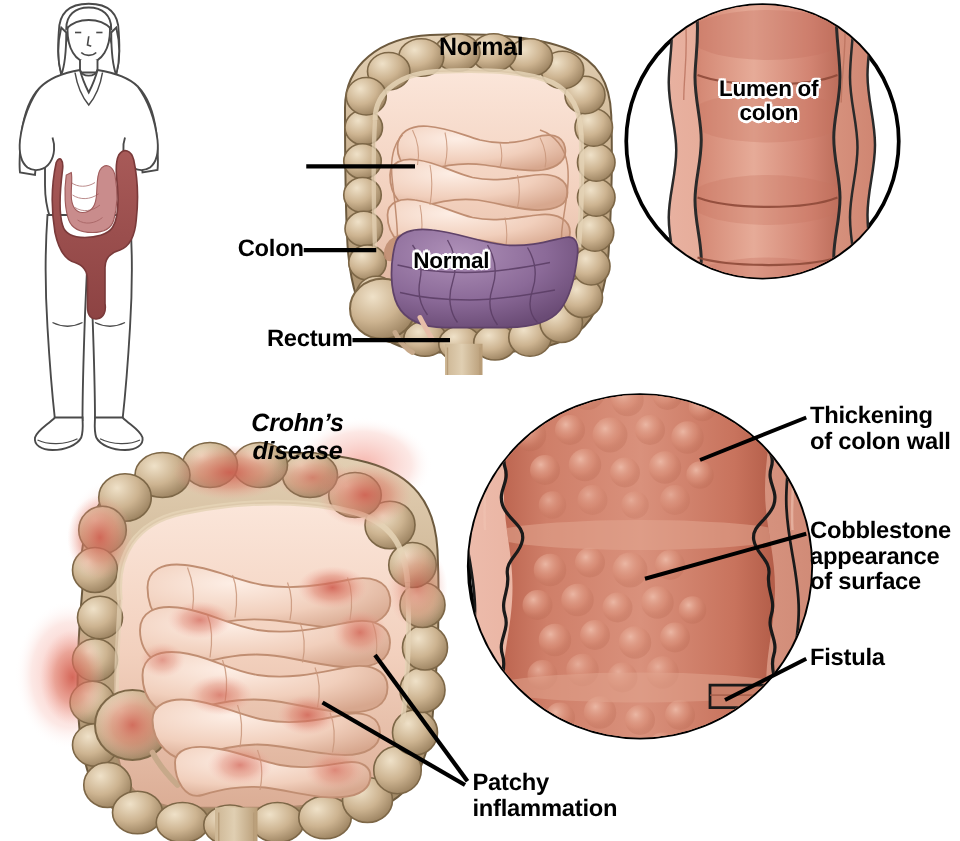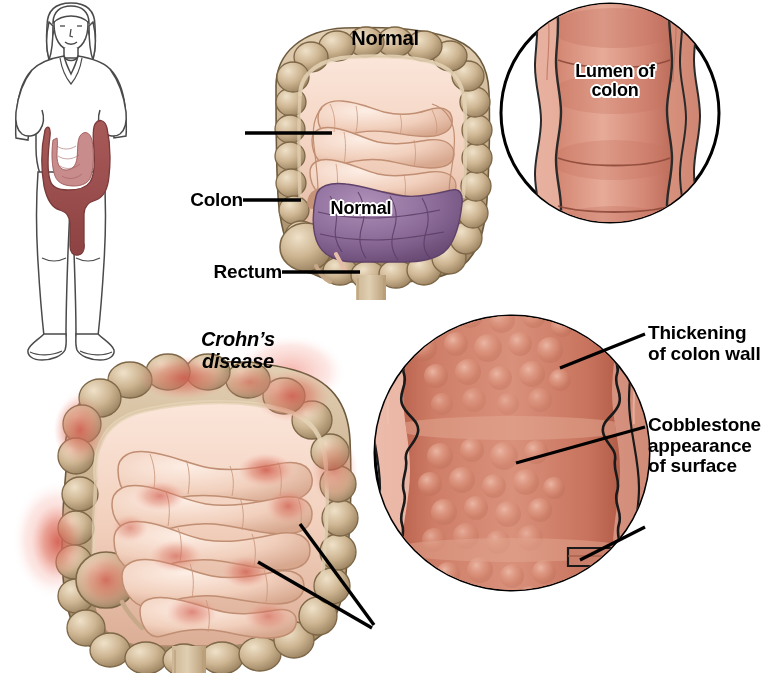--- a/index.html
+++ b/index.html
@@ -599,15 +599,18 @@
   <div class="lbl title ta-c" style="left:186px;top:329px;width:104px;font-style:italic;">Crohn’s
 disease</div>
 
   <div class="lbl rlbl ta-l" style="left:648px;top:323px;width:120px;">Thickening
 of colon wall</div>
 
   <div class="lbl rlbl ta-l" style="left:648px;top:415px;width:101px;">Cobblestone
 appearance
 of surface</div>
 
-
+  <div class="lbl rlbl ta-l" style="left:648px;top:517px;width:110px;">Fistula</div>
+
+  <div class="lbl rlbl ta-l" style="left:378px;top:617px;width:160px;">Patchy
+inflammation</div>
 
 </div>
 
 </body></html>

